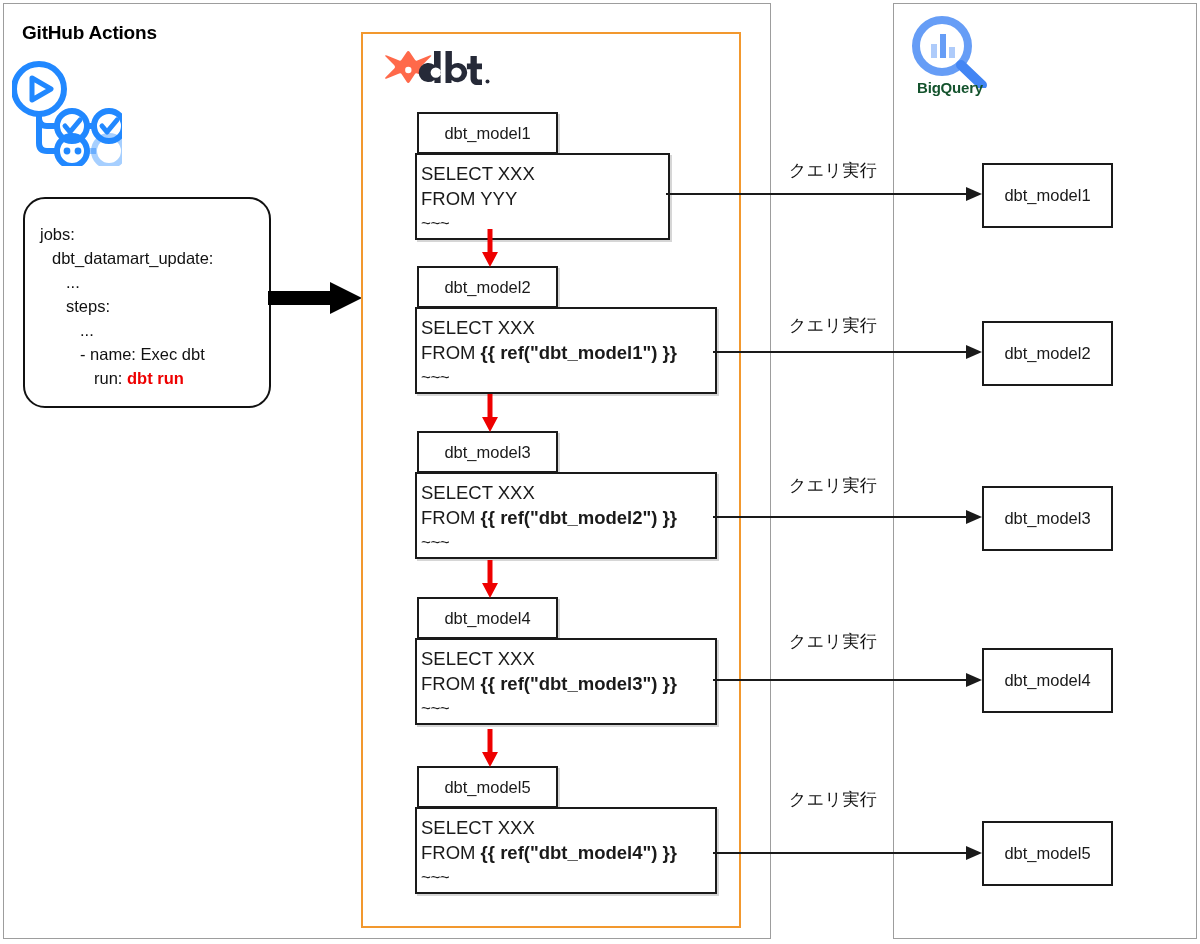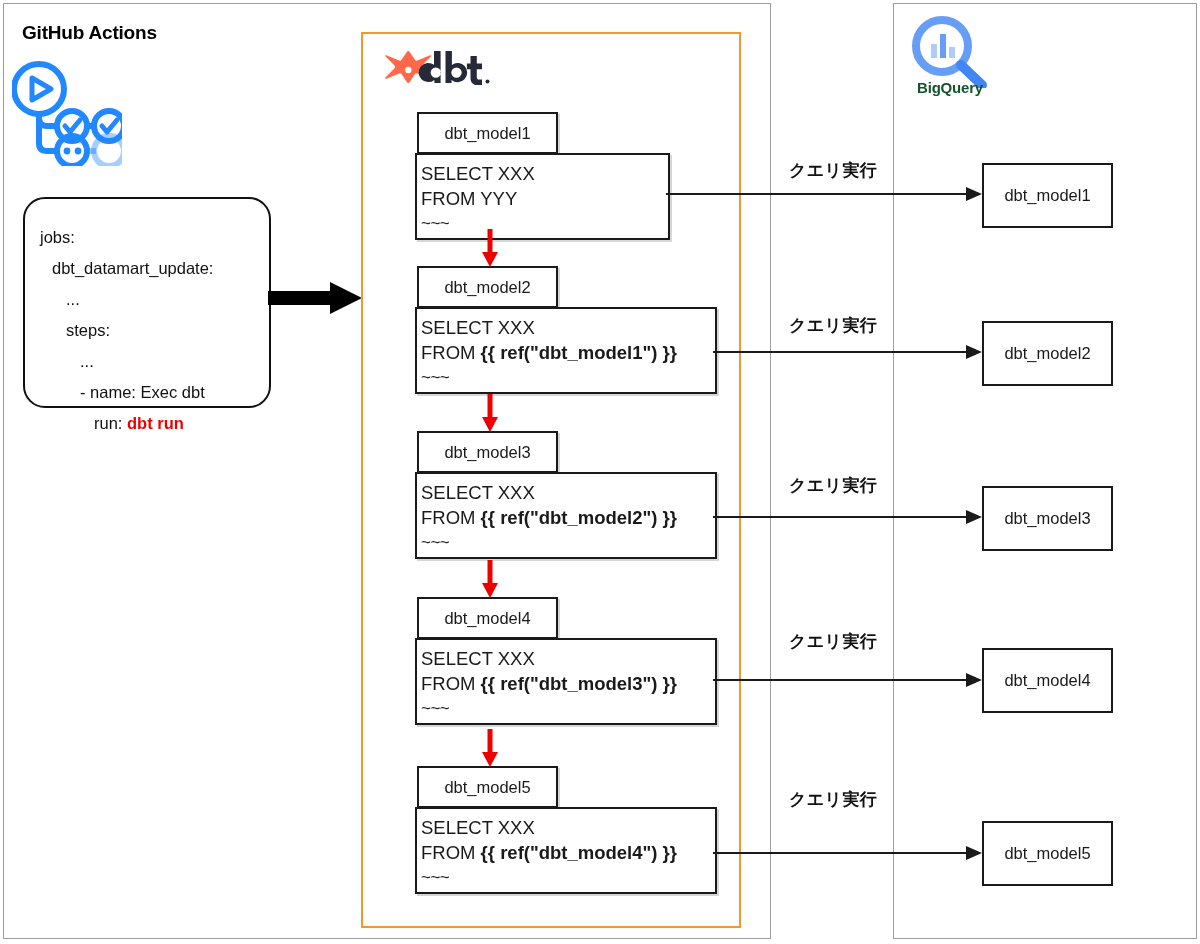--- a/index.html
+++ b/index.html
@@ -49,21 +49,21 @@
     width: 248px; height: 211px;
     border: 2.5px solid #111;
     border-radius: 22px;
     background: #fff;
     box-sizing: border-box;
   }
   #yaml-code {
     position: absolute;
     left: 40px; top: 222px;
     font-size: 16.5px;
-    line-height: 31px;
+    line-height: 24px;
     white-space: pre;
     color: #111;
   }
   #yaml-code .red { color: #ee0000; font-weight: bold; }
 
   
   #gha-arrow { position: absolute; left: 268px; top: 281px; width: 96px; height: 34px; }
 
   
   #dbt-box {
@@ -130,21 +130,21 @@
   #red-1 { top: 229px; }
   #red-2 { top: 394px; }
   #red-3 { top: 560px; }
   #red-4 { top: 729px; }
 
   
   .query-line { position: absolute; height: 44px; }
   .query-label {
     position: absolute;
     font-size: 17px;
-    font-weight: bold;
+    font-weight: normal;
     color: #111;
     white-space: nowrap;
     letter-spacing: 0.4px;
   }
 
   
   #bq-logo { position: absolute; left: 906px; top: 14px; width: 86px; height: 74px; }
   #bq-logo-text {
     position: absolute; left: 906px; top: 79px;
     width: 88px; text-align: center;

